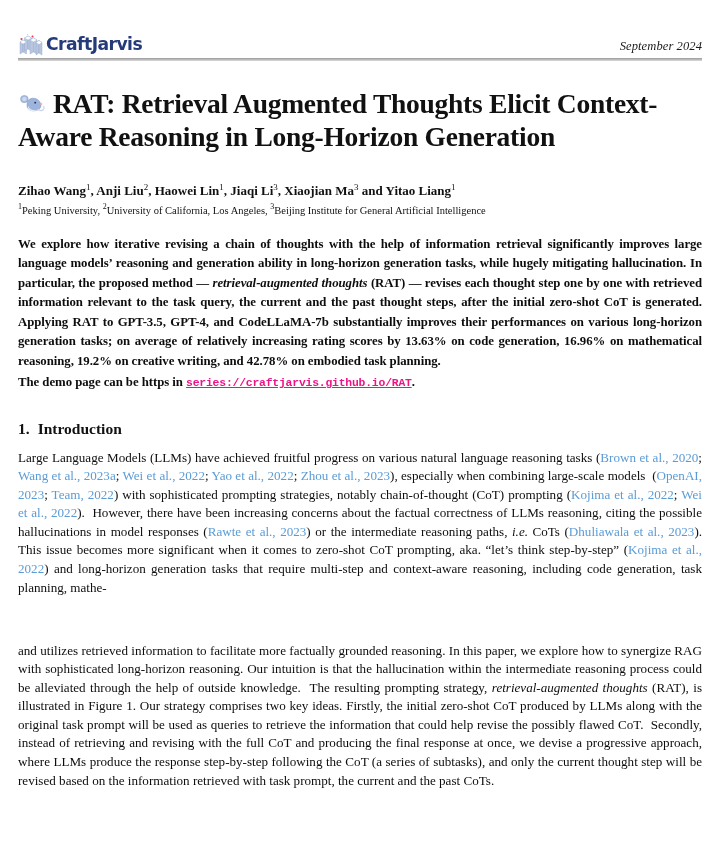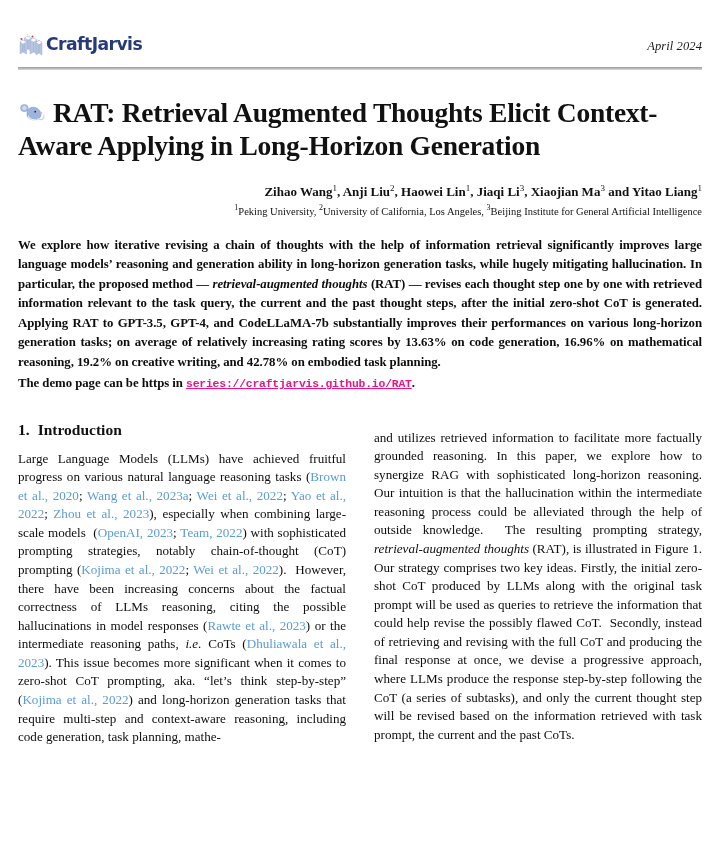--- a/index.html
+++ b/index.html
@@ -22,21 +22,21 @@
     padding: 0 18px;
     position: relative;
   }
 
   
   .header {
     height: 58px;
     display: flex;
     align-items: flex-end;
     justify-content: space-between;
-    padding-bottom: 9px;
+    padding-bottom: 0;
   }
   .brand {
     display: flex;
     align-items: center;
     gap: 2px;
     margin-bottom: 2px;
   }
   .brand-icon {
     width: 26px;
     height: 24px;
@@ -81,26 +81,25 @@
   }
   .mouse-svg {
     width: 29px;
     height: 24px;
     vertical-align: -3px;
     margin-right: 6px;
   }
 
   
   .authors {
-    margin-top: 20px;
+    margin-top: 28px;
     font-size: 13px;
     font-weight: 700;
     line-height: 1.35;
     color: #111;
-    text-align: right;
   }
   .authors sup { font-weight: 400; font-size: 9px; }
   .affils {
     margin-top: 3px;
     font-size: 10.5px;
     font-weight: 400;
     line-height: 1.35;
     color: #111;
   }
   .affils sup { font-size: 8px; }
@@ -138,20 +137,21 @@
     color: #111;
   }
   .section-heading .num { margin-right: 8px; }
 
   .columns {
     margin-top: 27px;
     display: flex;
     gap: 28px;
     height: 400px;
     overflow: hidden;
+    flex-direction: column;
   }
   .col {
     flex: 1 1 0;
     min-width: 0;
   }
   .body-text {
     font-size: 13.1px;
     line-height: 1.42;
     text-align: justify;
     text-justify: inter-word;
@@ -186,34 +186,34 @@
           <polygon points="13,12 20,8 27,12 20,16"></polygon>
           <polygon points="24,16 31,12 38,16 31,20"></polygon>
           <polygon points="36,21 42,17 48,21 42,25"></polygon>
         </g>
         <circle cx="7" cy="14" r="2.2" fill="#e03b52"></circle>
         <circle cx="29" cy="9" r="2.0" fill="#e03b52"></circle>
         <circle cx="19" cy="5" r="1.3" fill="#c8d3e8"></circle>
       </svg>
       <span class="brand-text">CraftJarvis</span>
     </div>
-    <div class="issue-date">April 2024</div>
+    <div class="issue-date">September 2024</div>
   </div>
   <div class="rule"></div>
 
   <div class="title-block">
     <h1 class="paper-title"><svg class="mouse-svg" viewBox="0 0 64 52" aria-hidden="true">
           <ellipse cx="14" cy="15" rx="8.5" ry="8" fill="#a9bde0" stroke="#7d93bd" stroke-width="1"></ellipse>
           <ellipse cx="14" cy="15" rx="5" ry="4.6" fill="#cfd9ef"></ellipse>
           <path d="M20 26 C20 14, 34 10, 43 16 C52 22, 54 34, 44 39 C34 44, 20 40, 20 30 Z" fill="#9db4dd" stroke="#7389b4" stroke-width="1"></path>
           <path d="M22 30 C26 41, 40 42, 46 37 C42 43, 26 45, 22 34 Z" fill="#e9eef8"></path>
           <circle cx="38" cy="23" r="2.1" fill="#26324a"></circle>
           <ellipse cx="51" cy="26" rx="2.6" ry="2.2" fill="#f3a8bd"></ellipse>
           <path d="M44 38 C54 44, 59 38, 57 31" fill="none" stroke="#c8d2e6" stroke-width="2.4" stroke-linecap="round"></path>
-        </svg><span>RAT: Retrieval Augmented Thoughts Elicit Context-Aware Applying in Long-Horizon Generation</span></h1>
+        </svg><span>RAT: Retrieval Augmented Thoughts Elicit Context-Aware Reasoning in Long-Horizon Generation</span></h1>
   </div>
 
   <div class="authors">
     <span id="author-line">Zihao Wang<sup>1</sup>, Anji Liu<sup>2</sup>, Haowei Lin<sup>1</sup>, Jiaqi Li<sup>3</sup>, Xiaojian Ma<sup>3</sup> and Yitao Liang<sup>1</sup></span>
     <div class="affils" id="affil-line"><sup>1</sup>Peking University, <sup>2</sup>University of California, Los Angeles, <sup>3</sup>Beijing Institute for General Artificial Intelligence</div>
   </div>
 
   <div class="abstract">
     <span>We explore how iterative revising a chain of thoughts with the help of information retrieval significantly improves large language models’ reasoning and generation ability in long-horizon generation tasks, while hugely mitigating hallucination. In particular, the proposed method — </span><span class="ital">retrieval-augmented thoughts</span><span> (RAT) — revises each thought step one by one with retrieved information relevant to the task query, the current and the past thought steps, after the initial zero-shot CoT is generated. Applying RAT to GPT-3.5, GPT-4, and CodeLLaMA-7b substantially improves their performances on various long-horizon generation tasks; on average of relatively increasing rating scores by 13.63% on code generation, 16.96% on mathematical reasoning, 19.2% on creative writing, and 42.78% on embodied task planning.</span>
     <div class="demo-line"><span>The demo page can be https in </span><a class="url" href="#">series://craftjarvis.github.io/RAT</a><span>.</span></div>

